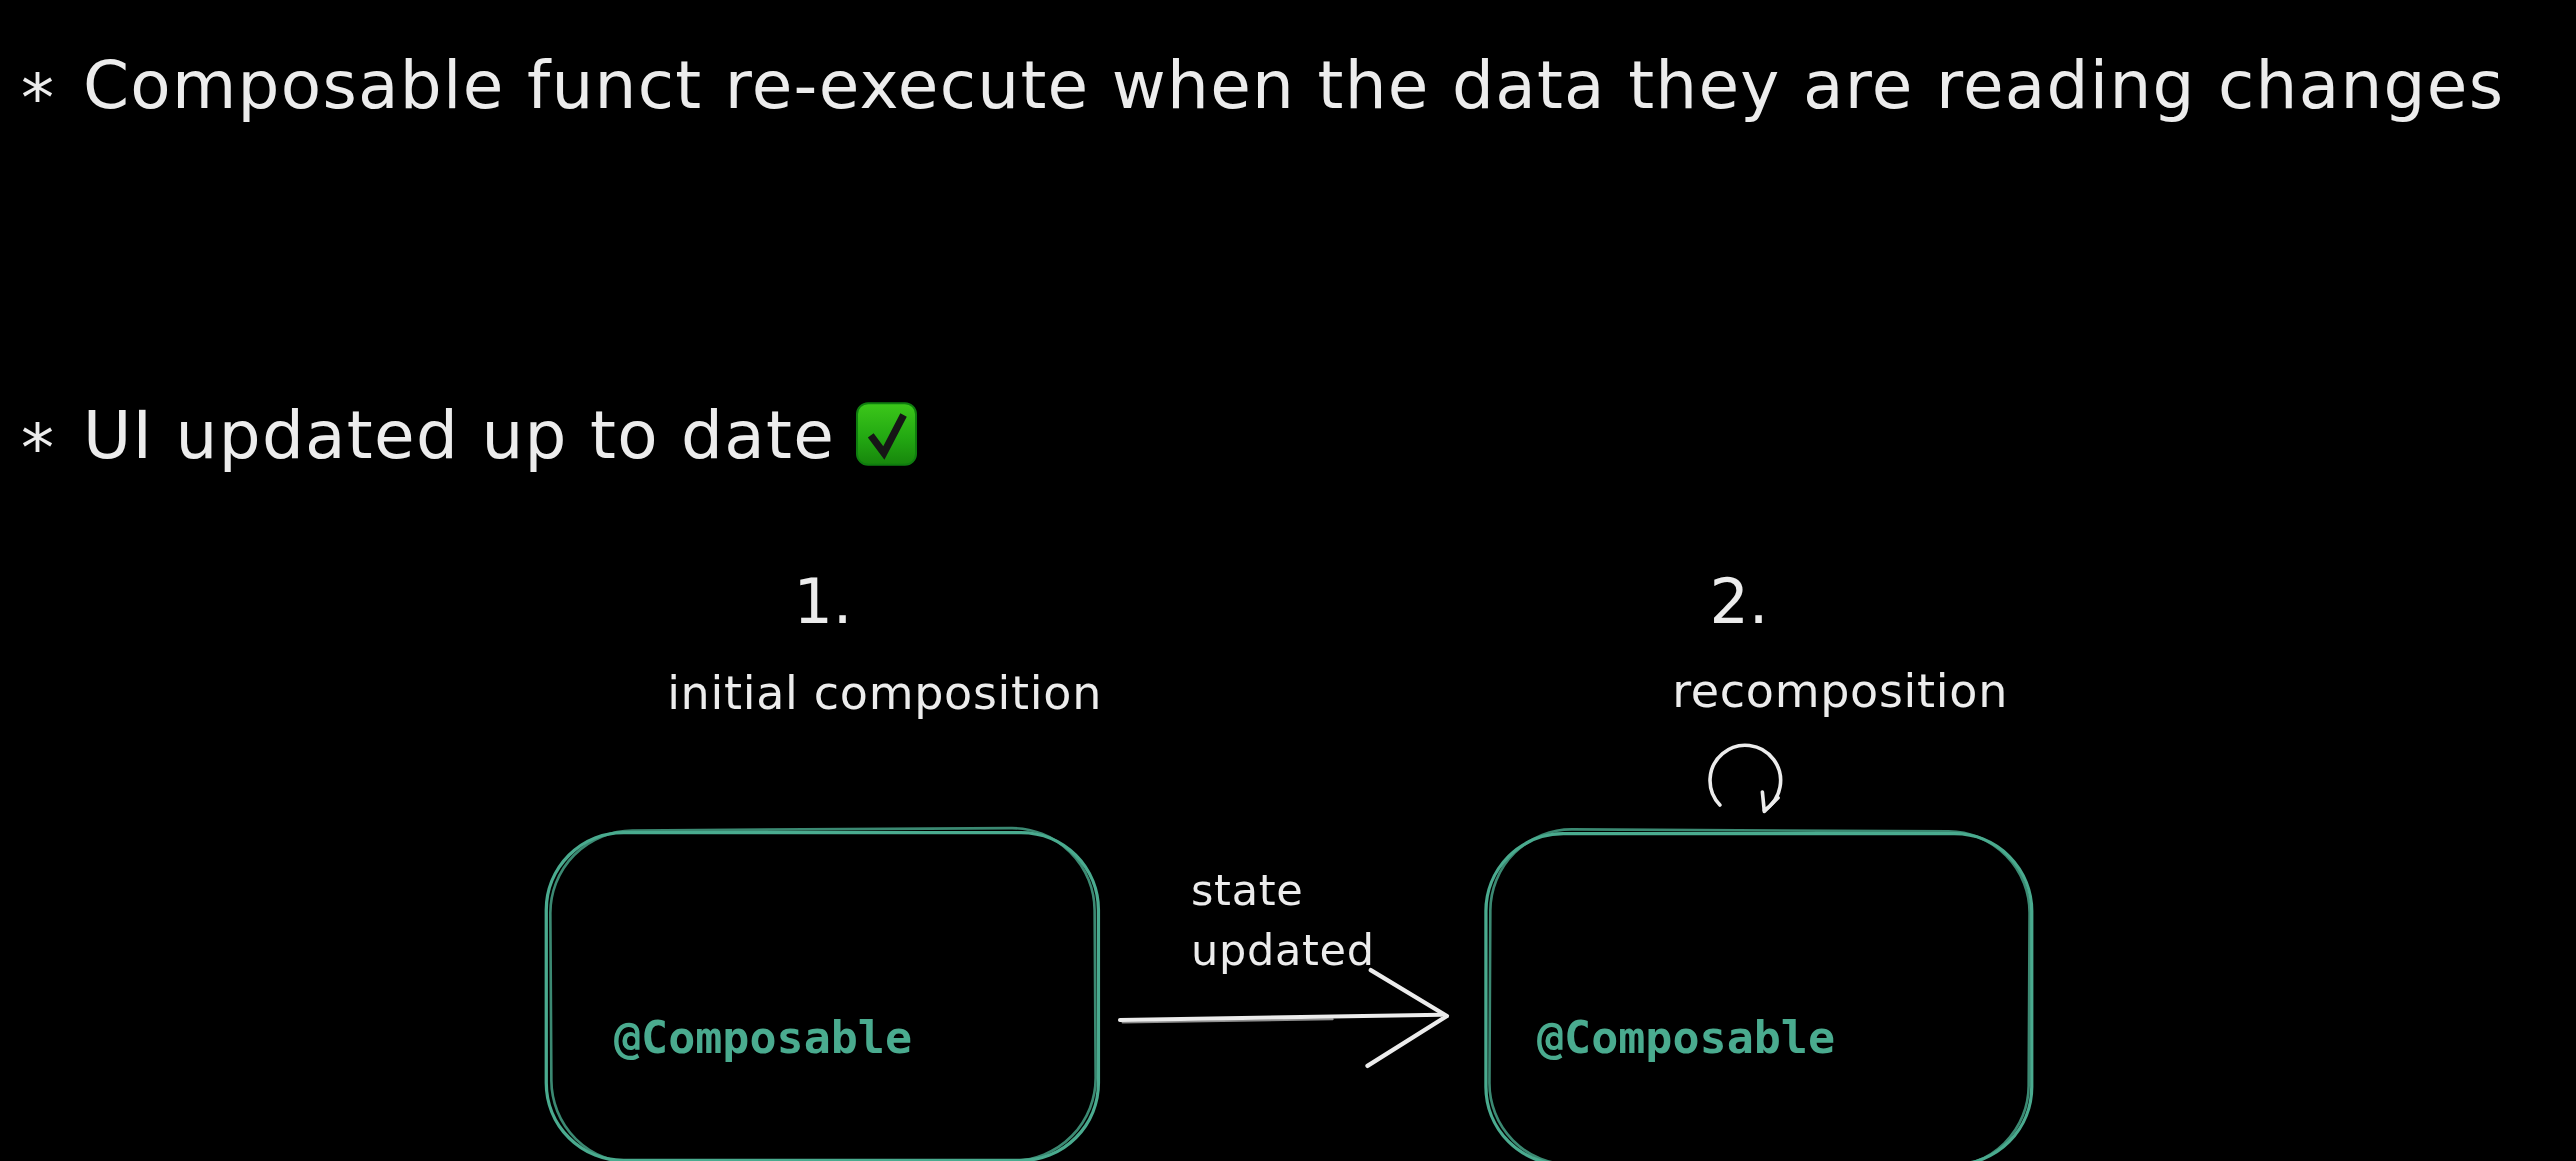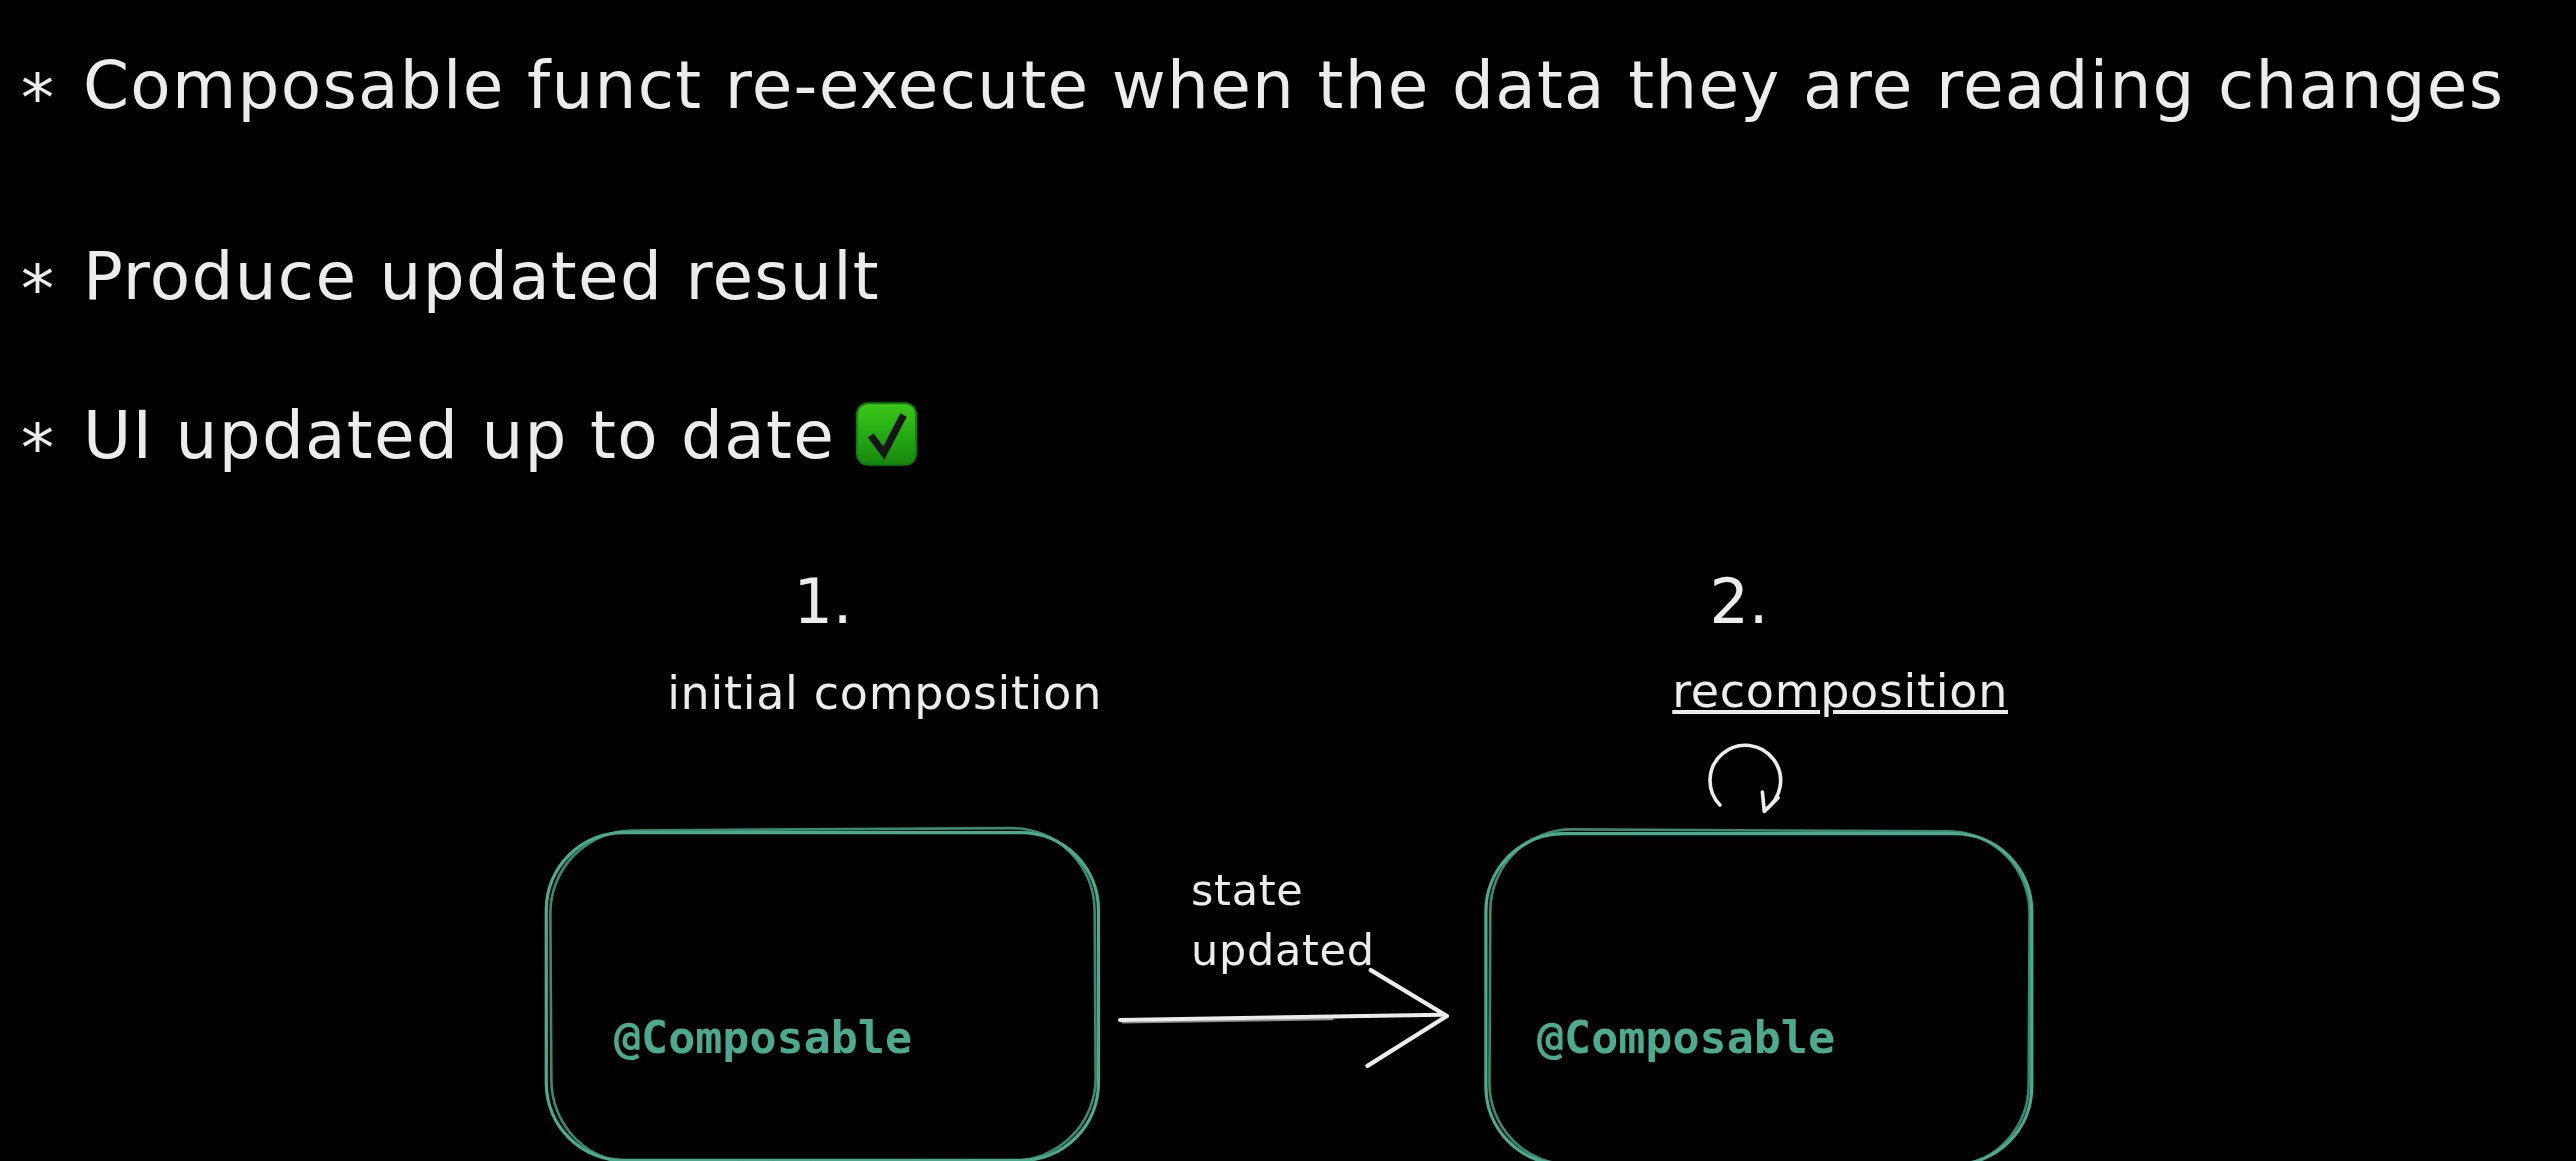--- a/index.html
+++ b/index.html
@@ -20,21 +20,21 @@
   #note2 { top:209px; }
   #note3 { top:368px; }
   .check { display:inline-block; width:63px; height:66px; vertical-align:-9.2px; margin-left:19.7px; }
   
   .step-number { position:absolute; font-size:62px; line-height:74px; text-align:center; }
   #step1-number { left:544px;  top:540px; width:558px; }
   #step2-number { left:1470px; top:540px; width:538px; }
   .step-title { position:absolute; font-size:46px; line-height:56px; text-align:right; letter-spacing:0.7px; }
   #step1-title    { left:544px;  top:640px;  width:558px; }
   #step1-subtitle { left:544px;  top:704px; width:558px; }
-  #step2-title    { left:1470px; top:638px;  width:538px;text-decoration:underline; }
+  #step2-title    { left:1470px; top:638px;  width:538px; }
   
   .box { position:absolute; }
   #box1 { left:542px;  top:801px; }
   #box2 { left:1482px; top:802px; }
   .box svg { display:block; }
   .sketch-stroke { stroke:#4aab8f; fill:none; }
   
   .code {
     position:absolute;
     font-family:"DejaVu Sans Mono", monospace;
@@ -56,23 +56,20 @@
 </style>
 </head>
 <body>
 
 <div class="canvas">
 
   <div class="note" id="note1">
     <span class="marker">*</span><span>Composable funct re-execute when the data they are reading changes</span>
   </div>
 
-  <div class="note" id="note2">
-    <span class="marker">*</span><span>Produce updated result</span>
-  </div>
 
   <div class="note" id="note3">
     <span class="marker">*</span><span>UI updated up to date</span><span class="check">
       <svg width="63" height="66" viewBox="0 0 96 100">
         <defs>
           <linearGradient id="gGreen" x1="0" y1="0" x2="0" y2="1">
             <stop offset="0" stop-color="#3cc71a"></stop>
             <stop offset="0.55" stop-color="#23a912"></stop>
             <stop offset="1" stop-color="#17860c"></stop>
           </linearGradient>

